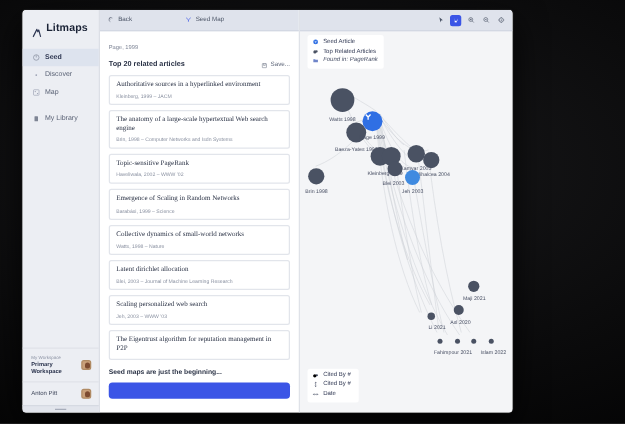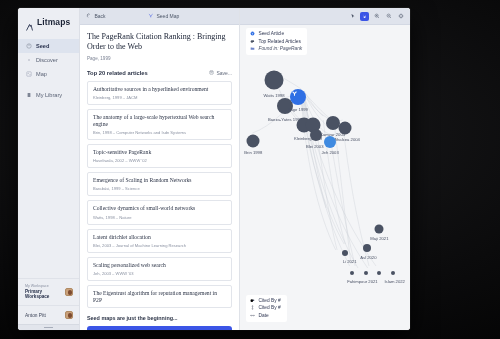--- a/index.html
+++ b/index.html
@@ -282,21 +282,20 @@
         <span class="ico">
           <svg viewBox="0 0 12 12">
               <path d="M2 2.6 L6 6.4 L10 2.6 M6 6.4 L6 9.6" fill="none" stroke="#3b55e6" stroke-width="1.2" stroke-linejoin="round"></path>
             </svg>
         </span>
         <span>Seed Map</span>
       </div>
     </div>
 
     <div class="center-scroll">
-      <div class="doc-title">The PageRank Citation Ranking : Bringing Order to the Web</div>
       <div class="doc-sub">Page, 1999</div>
 
       <div class="section-row">
         <div class="section-title">Top 20 related articles</div>
         <div class="save-btn">
           <span class="ico">
             <svg viewBox="0 0 12 12">
                 <rect x="2" y="2" width="8" height="8" rx="1" fill="none" stroke="#626a7c" stroke-width="1"></rect>
                 <path d="M4.4 2 L4.4 5.6 L7.6 5.6 L7.6 2" fill="none" stroke="#626a7c" stroke-width="0.9"></path>
               </svg>

